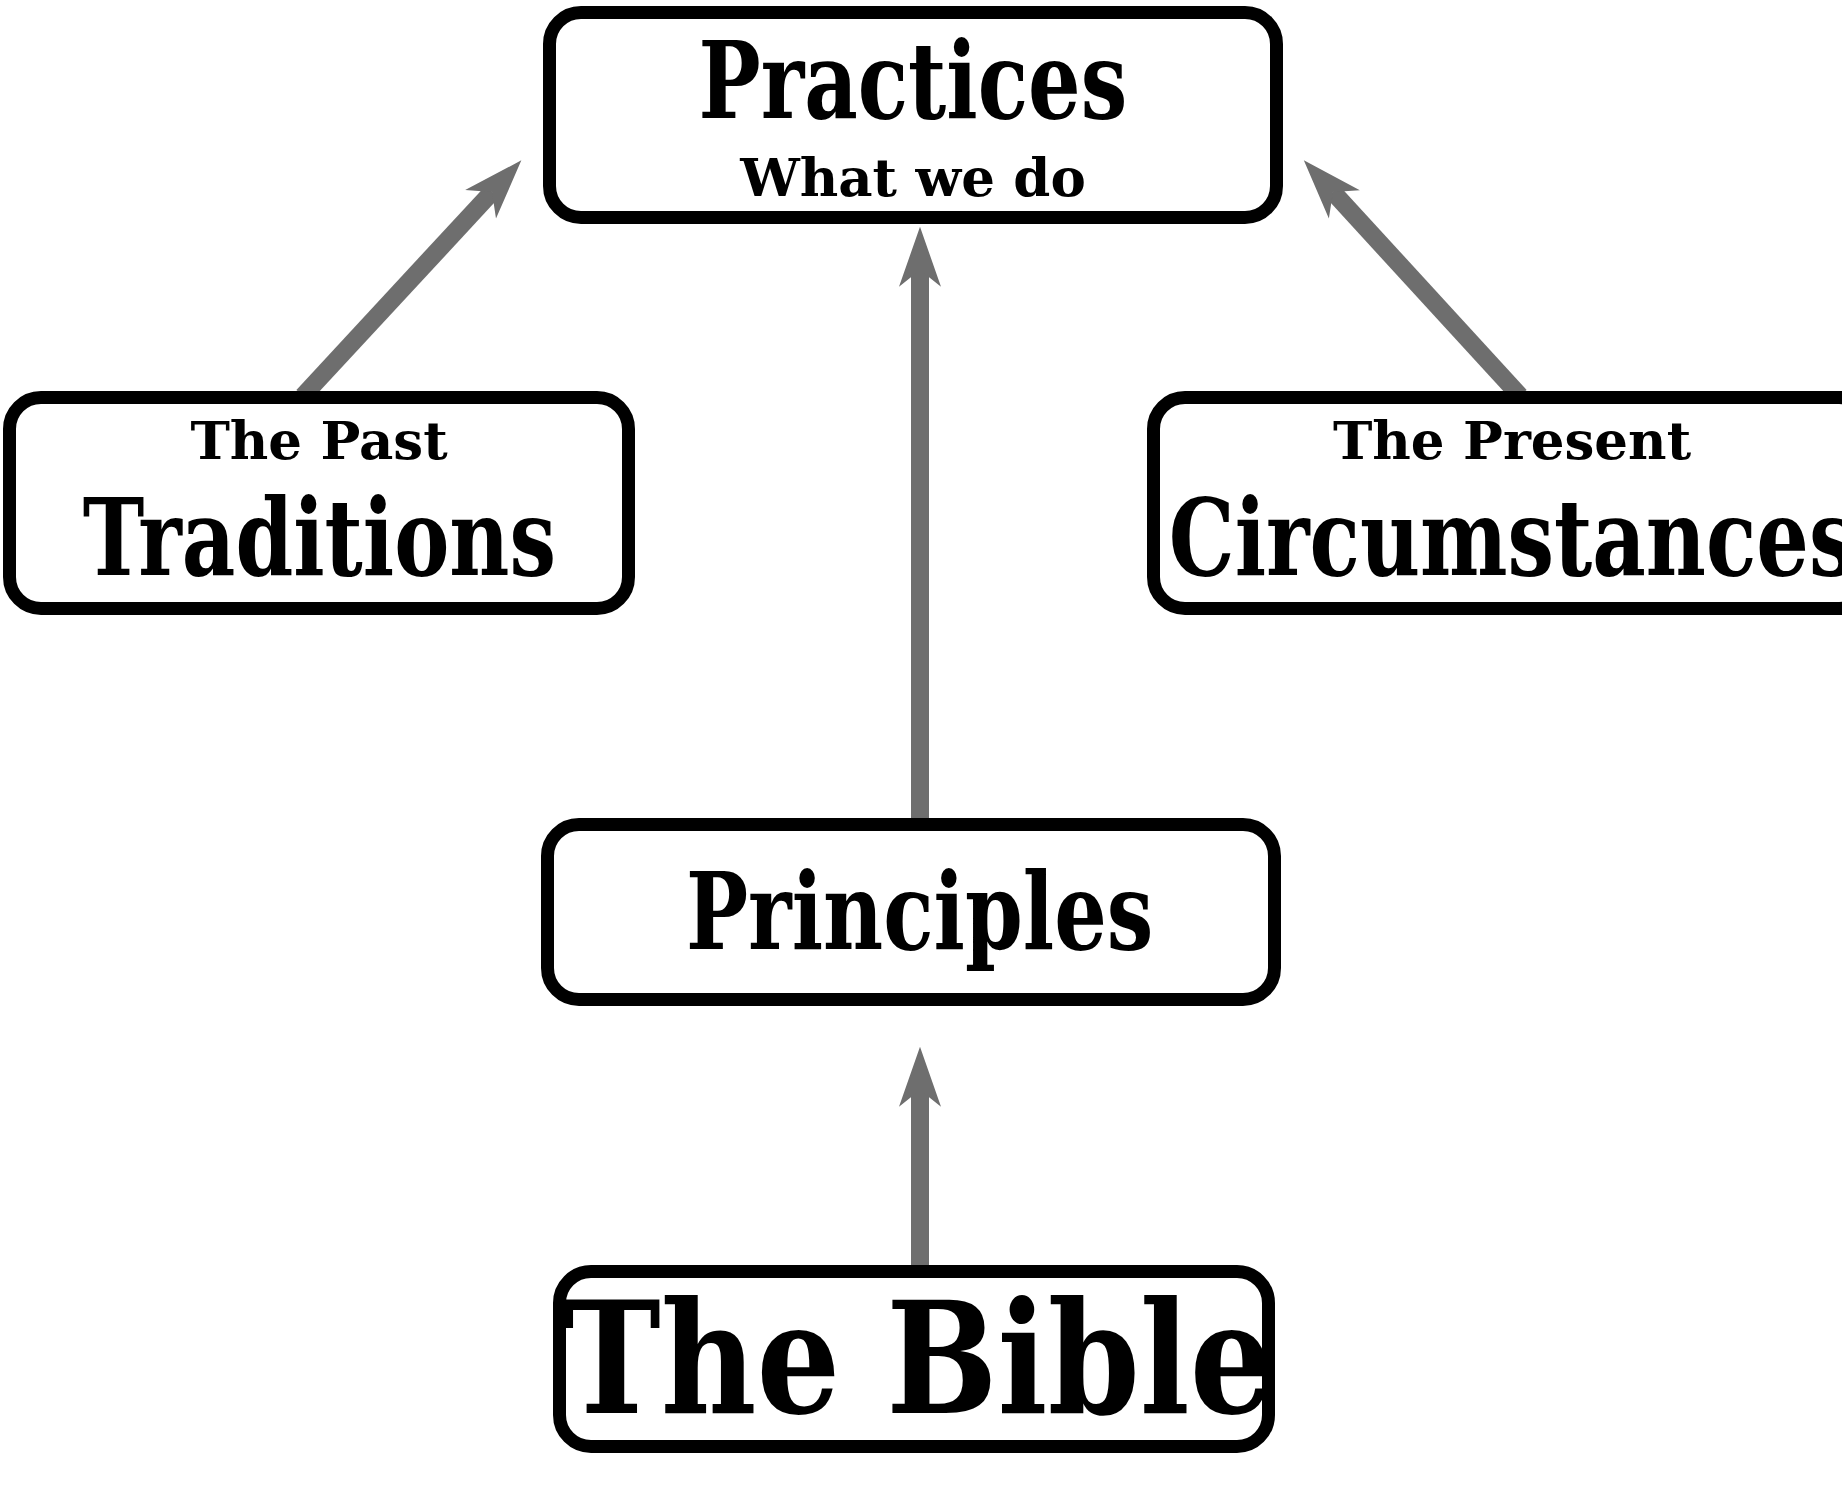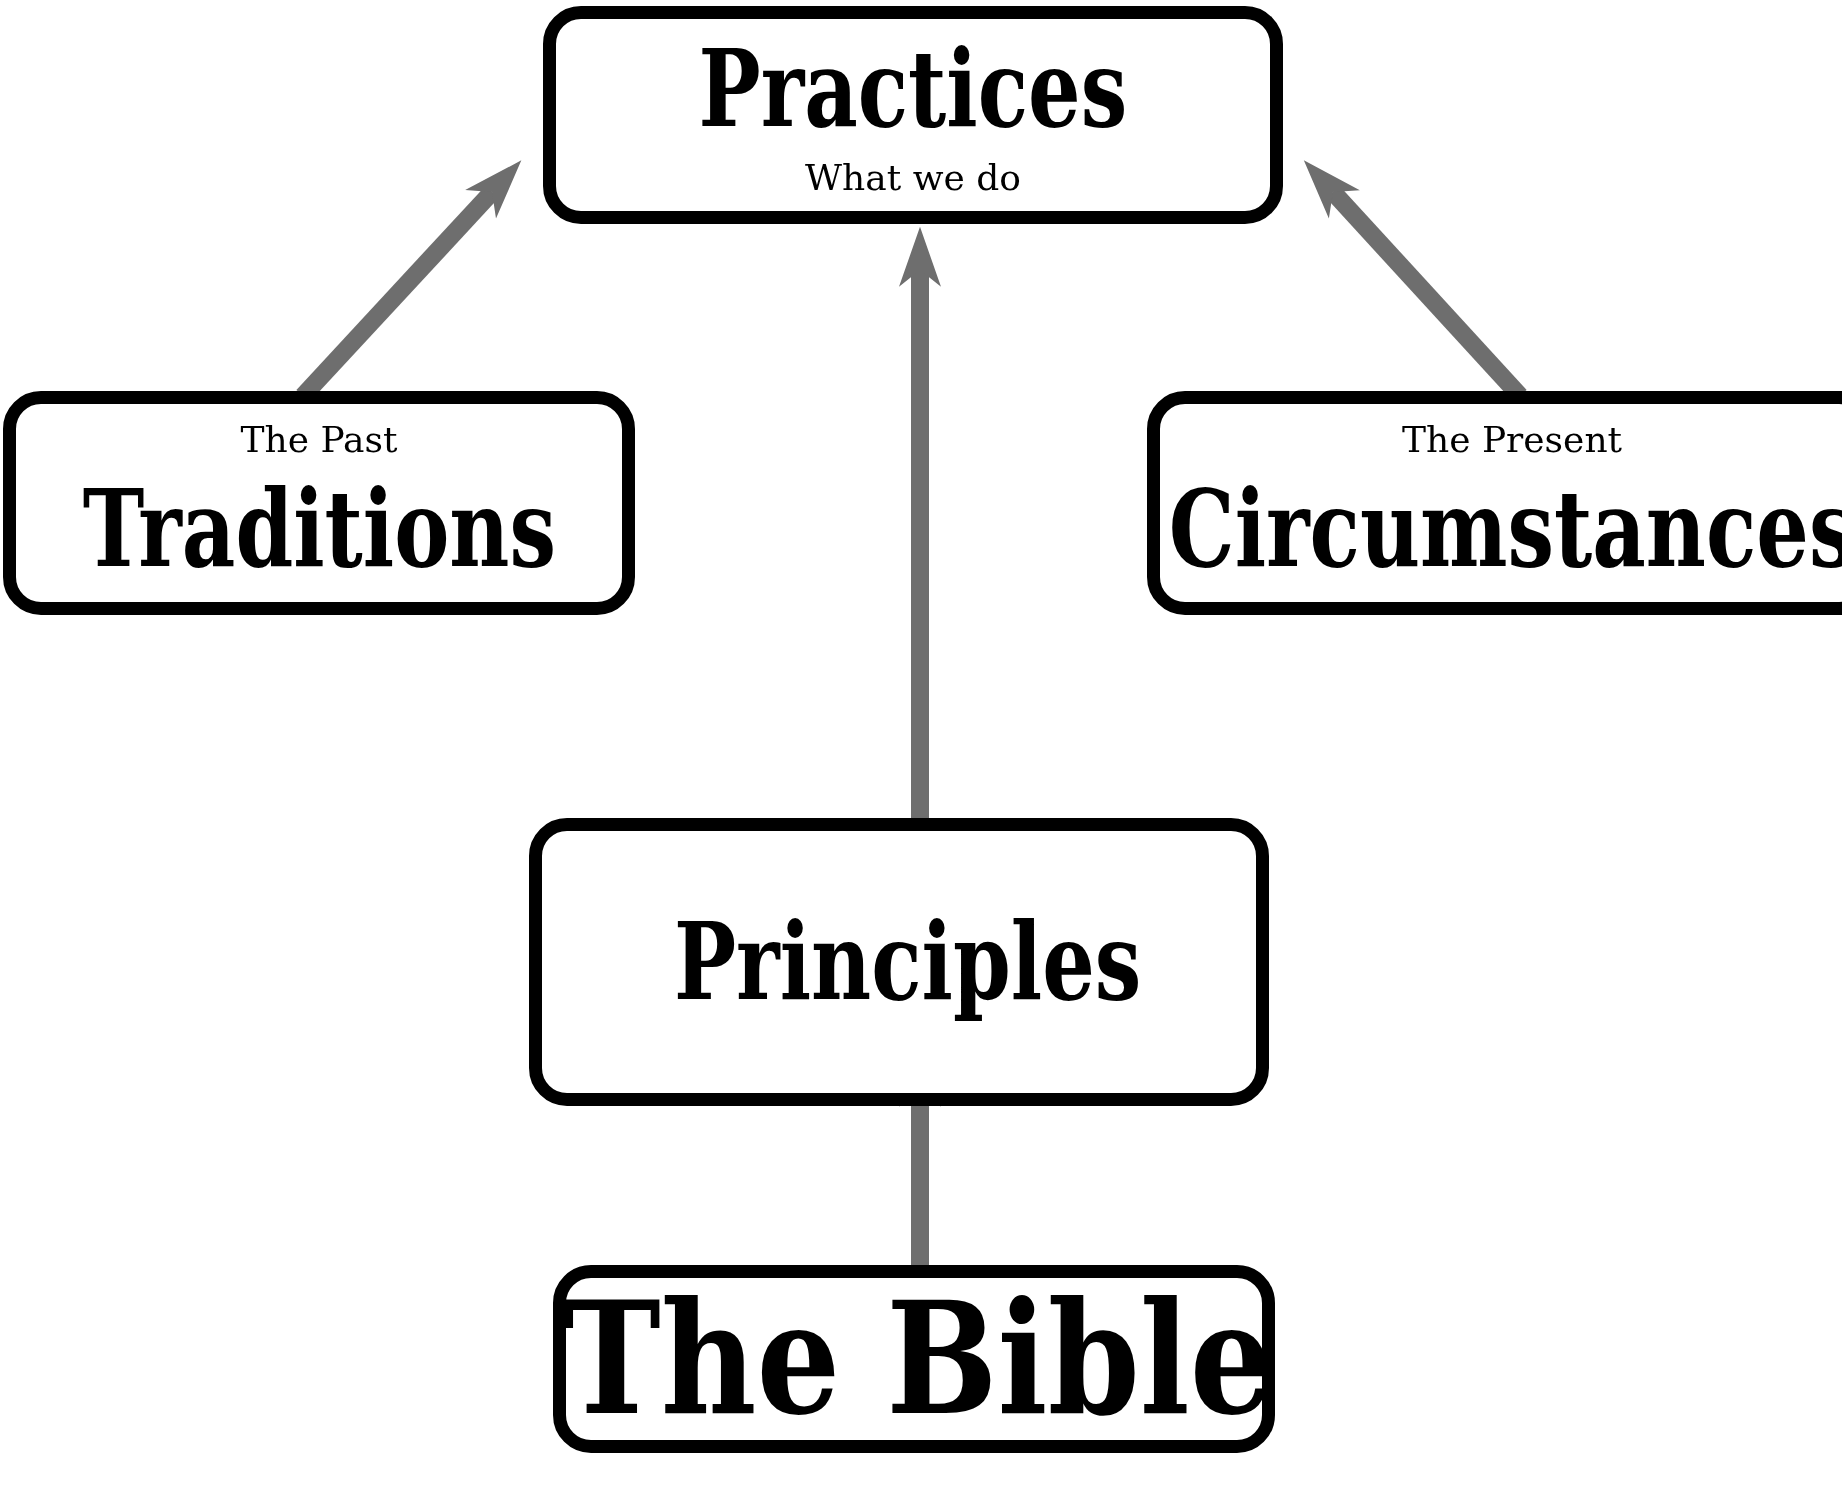--- a/index.html
+++ b/index.html
@@ -27,29 +27,29 @@
   }
   .title {
     font-weight: bold;
     font-size: 106px;
     line-height: 1.05;
     white-space: nowrap;
     transform: scaleX(0.78);
     transform-origin: center;
   }
   .subtitle {
-    font-weight: normal;
-    font-size: 36px;
+    font-weight: bold;
+    font-size: 53px;
     line-height: 1.05;
     white-space: nowrap;
   }
   .n-practices     { left: 543px;  top: 6px;    width: 740px; height: 218px; justify-content: center; }
   .n-traditions    { left: 3px;    top: 391px;  width: 632px; height: 224px; }
   .n-circumstances { left: 1107px; top: 391px;  width: 730px; height: 224px; margin-left: 40px; }
-  .n-principles    { left: 529px;  top: 818px;  width: 740px; height: 288px; padding-left: 18px; }
+  .n-principles    { left: 541px;  top: 818px;  width: 740px; height: 188px; padding-left: 18px; }
   .n-bible         { left: 553px;  top: 1265px; width: 722px; height: 188px; padding-left: 8px; }
   .n-bible .title  { font-size: 155px; transform: scaleX(0.85); }
   .arrows {
     position: absolute;
     left: 0; top: 0;
     width: 1842px;
     height: 1496px;
     pointer-events: none;
   }
 </style>

